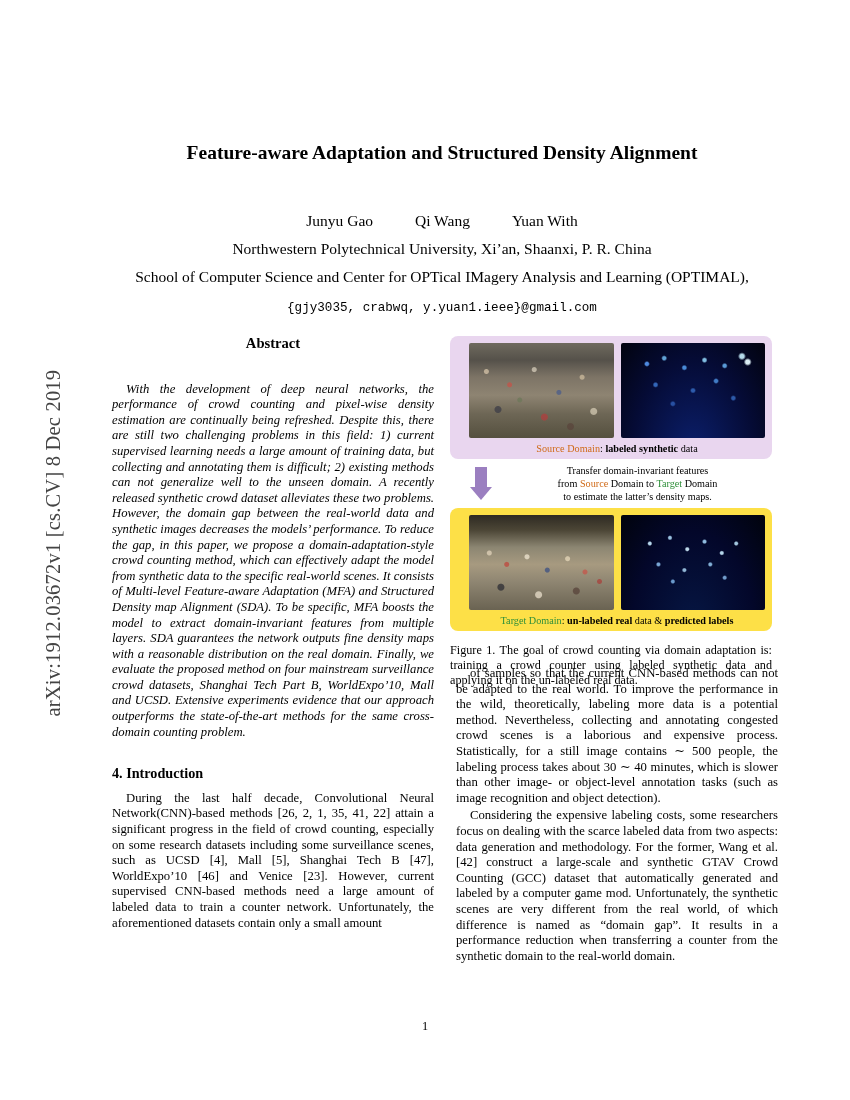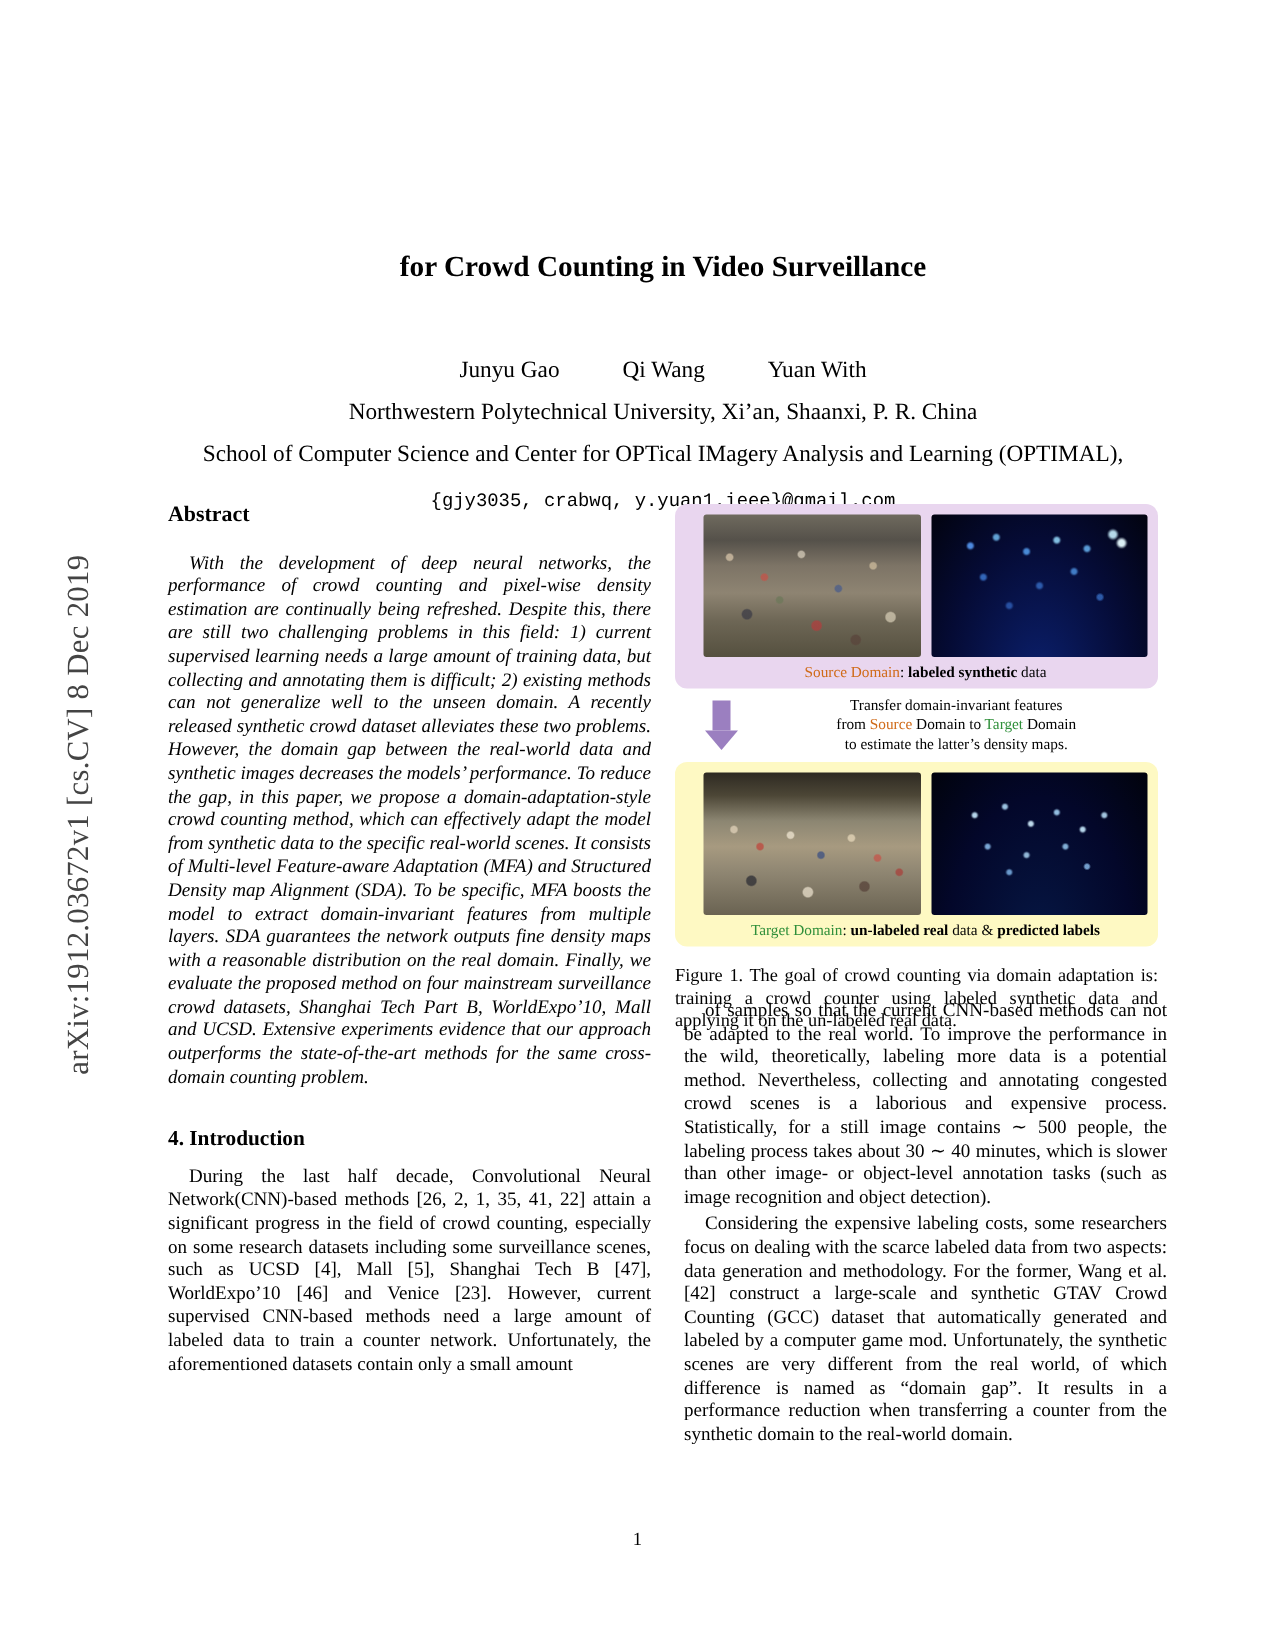--- a/index.html
+++ b/index.html
@@ -79,21 +79,22 @@
     width: 322px;
     font-size: 12.7px;
     line-height: 15.6px;
     text-align: justify;
   }
   .col-left { left: 112px; }
 
   .section-head {
     font-size: 14.6px;
     font-weight: bold;
-    margin: 0 0 16px 0;
+    text-align: center;
+    margin: 0 0 30px 0;
   }
   .abstract-body {
     font-style: italic;
     text-indent: 14px;
     margin: 0;
   }
 
   .sec-title {
     font-size: 14.2px;
     font-weight: bold;
@@ -115,21 +116,21 @@
   }
   .fig-panel {
     box-sizing: border-box;
     border-radius: 8px;
     padding: 7px 7px 4px 19px;
   }
   .fig-top {
     background: #e9d6ef;
   }
   .fig-bottom {
-    background: #fef9c3;
+    background: #fde047;
   }
   .fig-imgs {
     display: flex;
     gap: 7px;
   }
   .fig-img {
     width: 50%;
     height: 95px;
     border-radius: 2px;
     position: relative;
@@ -290,22 +291,21 @@
 </style>
 </head>
 <body>
 
 <div class="page">
 
   <div class="arxiv-stamp">arXiv:1912.03672v1  [cs.CV]  8 Dec 2019</div>
 
   <div class="title-block">
     <h1 class="paper-title">
-      <br>
-      <span>for Crowd Counting in Video Surveillance</span>
+      <span>Feature-aware Adaptation and Structured Density Alignment</span><br>
     </h1>
 
     <div class="authors-row">
       <div class="authors-names">
         <span>Junyu Gao</span><span class="author-gap"></span><span>Qi Wang</span><span class="author-gap"></span><span>Yuan With</span>
       </div>
       <div class="affil">Northwestern Polytechnical University, Xi’an, Shaanxi, P. R. China</div>
       <div class="affil">School of Computer Science and Center for OPTical IMagery Analysis and Learning (OPTIMAL),</div>
       <div class="emails">{gjy3035, crabwq, y.yuan1.ieee}@gmail.com</div>
     </div>

